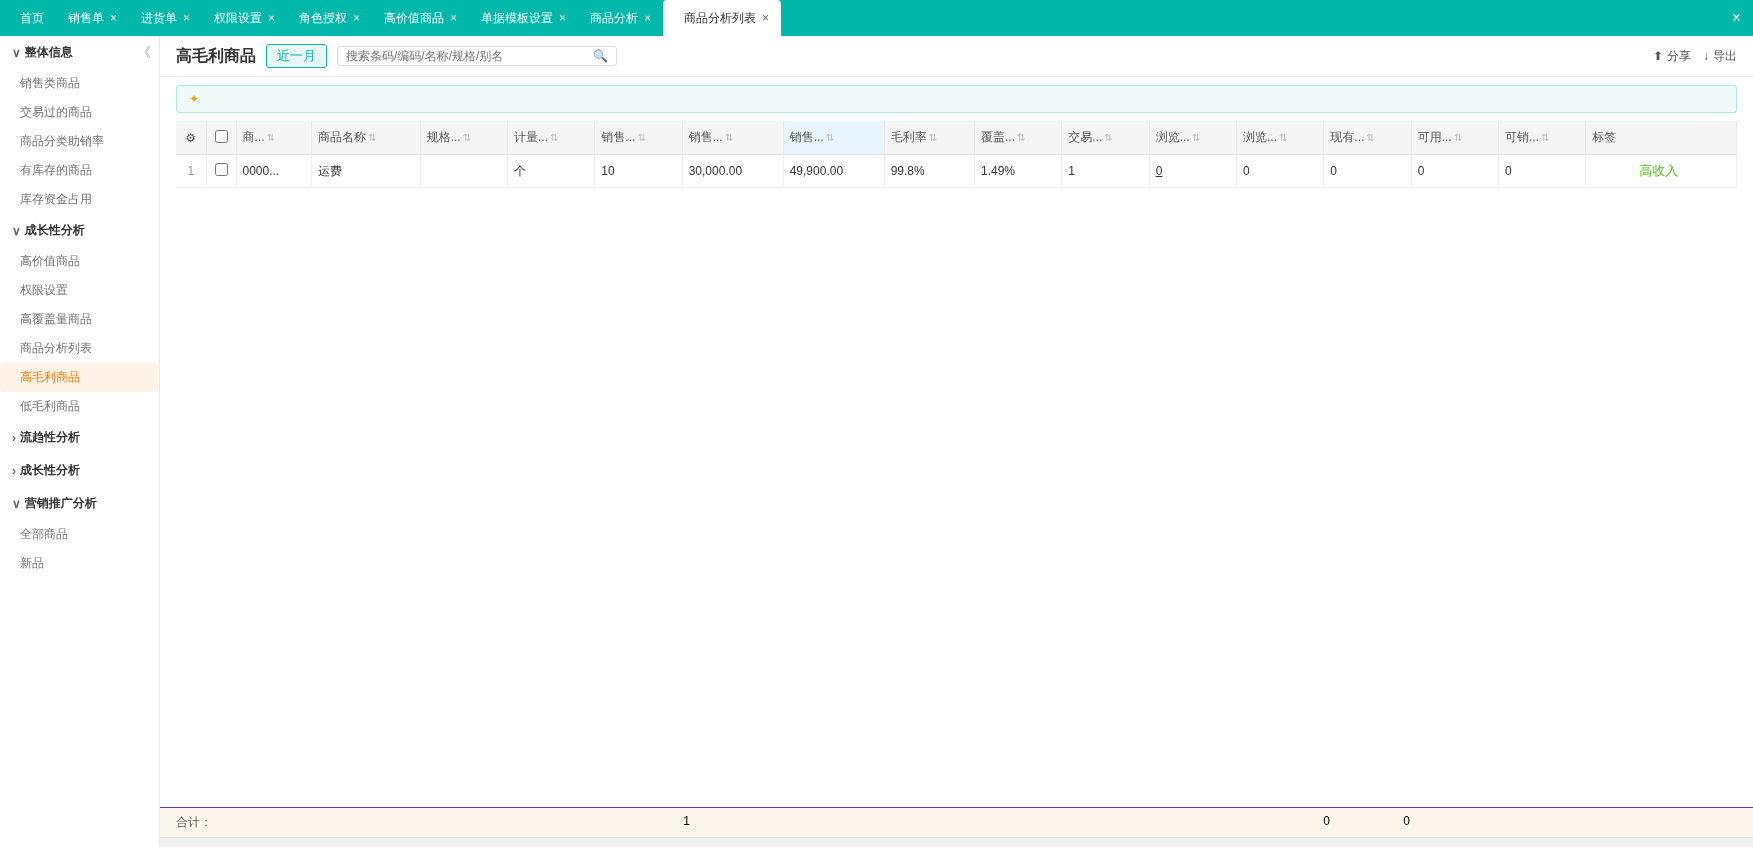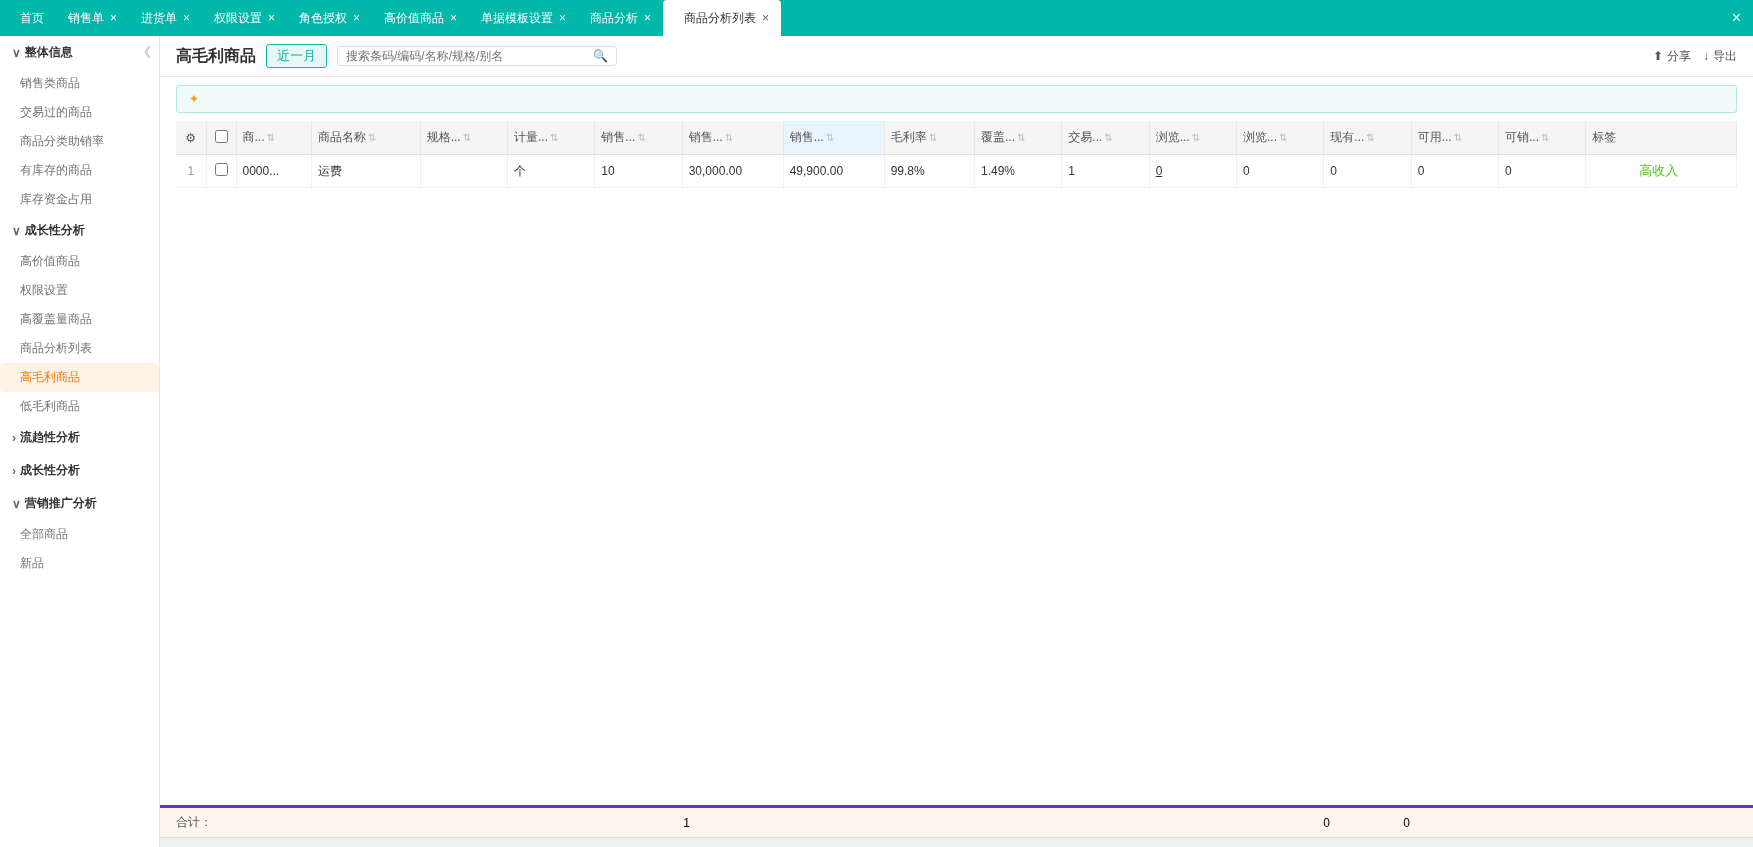--- a/index.html
+++ b/index.html
@@ -214,23 +214,22 @@
     .tag-high-income {
       color: #52c41a;
       font-size: 13px;
       margin-left: 47px;
     }
     .underline { text-decoration: underline; cursor: pointer; }
 
     
     .footer-summary {
       background: #fdf6ec;
-      border-top: 3px solid #6d28d9;
-      display: flex;
-      align-items: center;
+      border-top: 1px solid #6d28d9;
+      display: flex;
       padding: 6px 16px;
       gap: 0;
       font-size: 12px;
     }
     .footer-summary .label {
       color: #555;
       min-width: 60px;
     }
     .footer-col {
       min-width: 80px;

